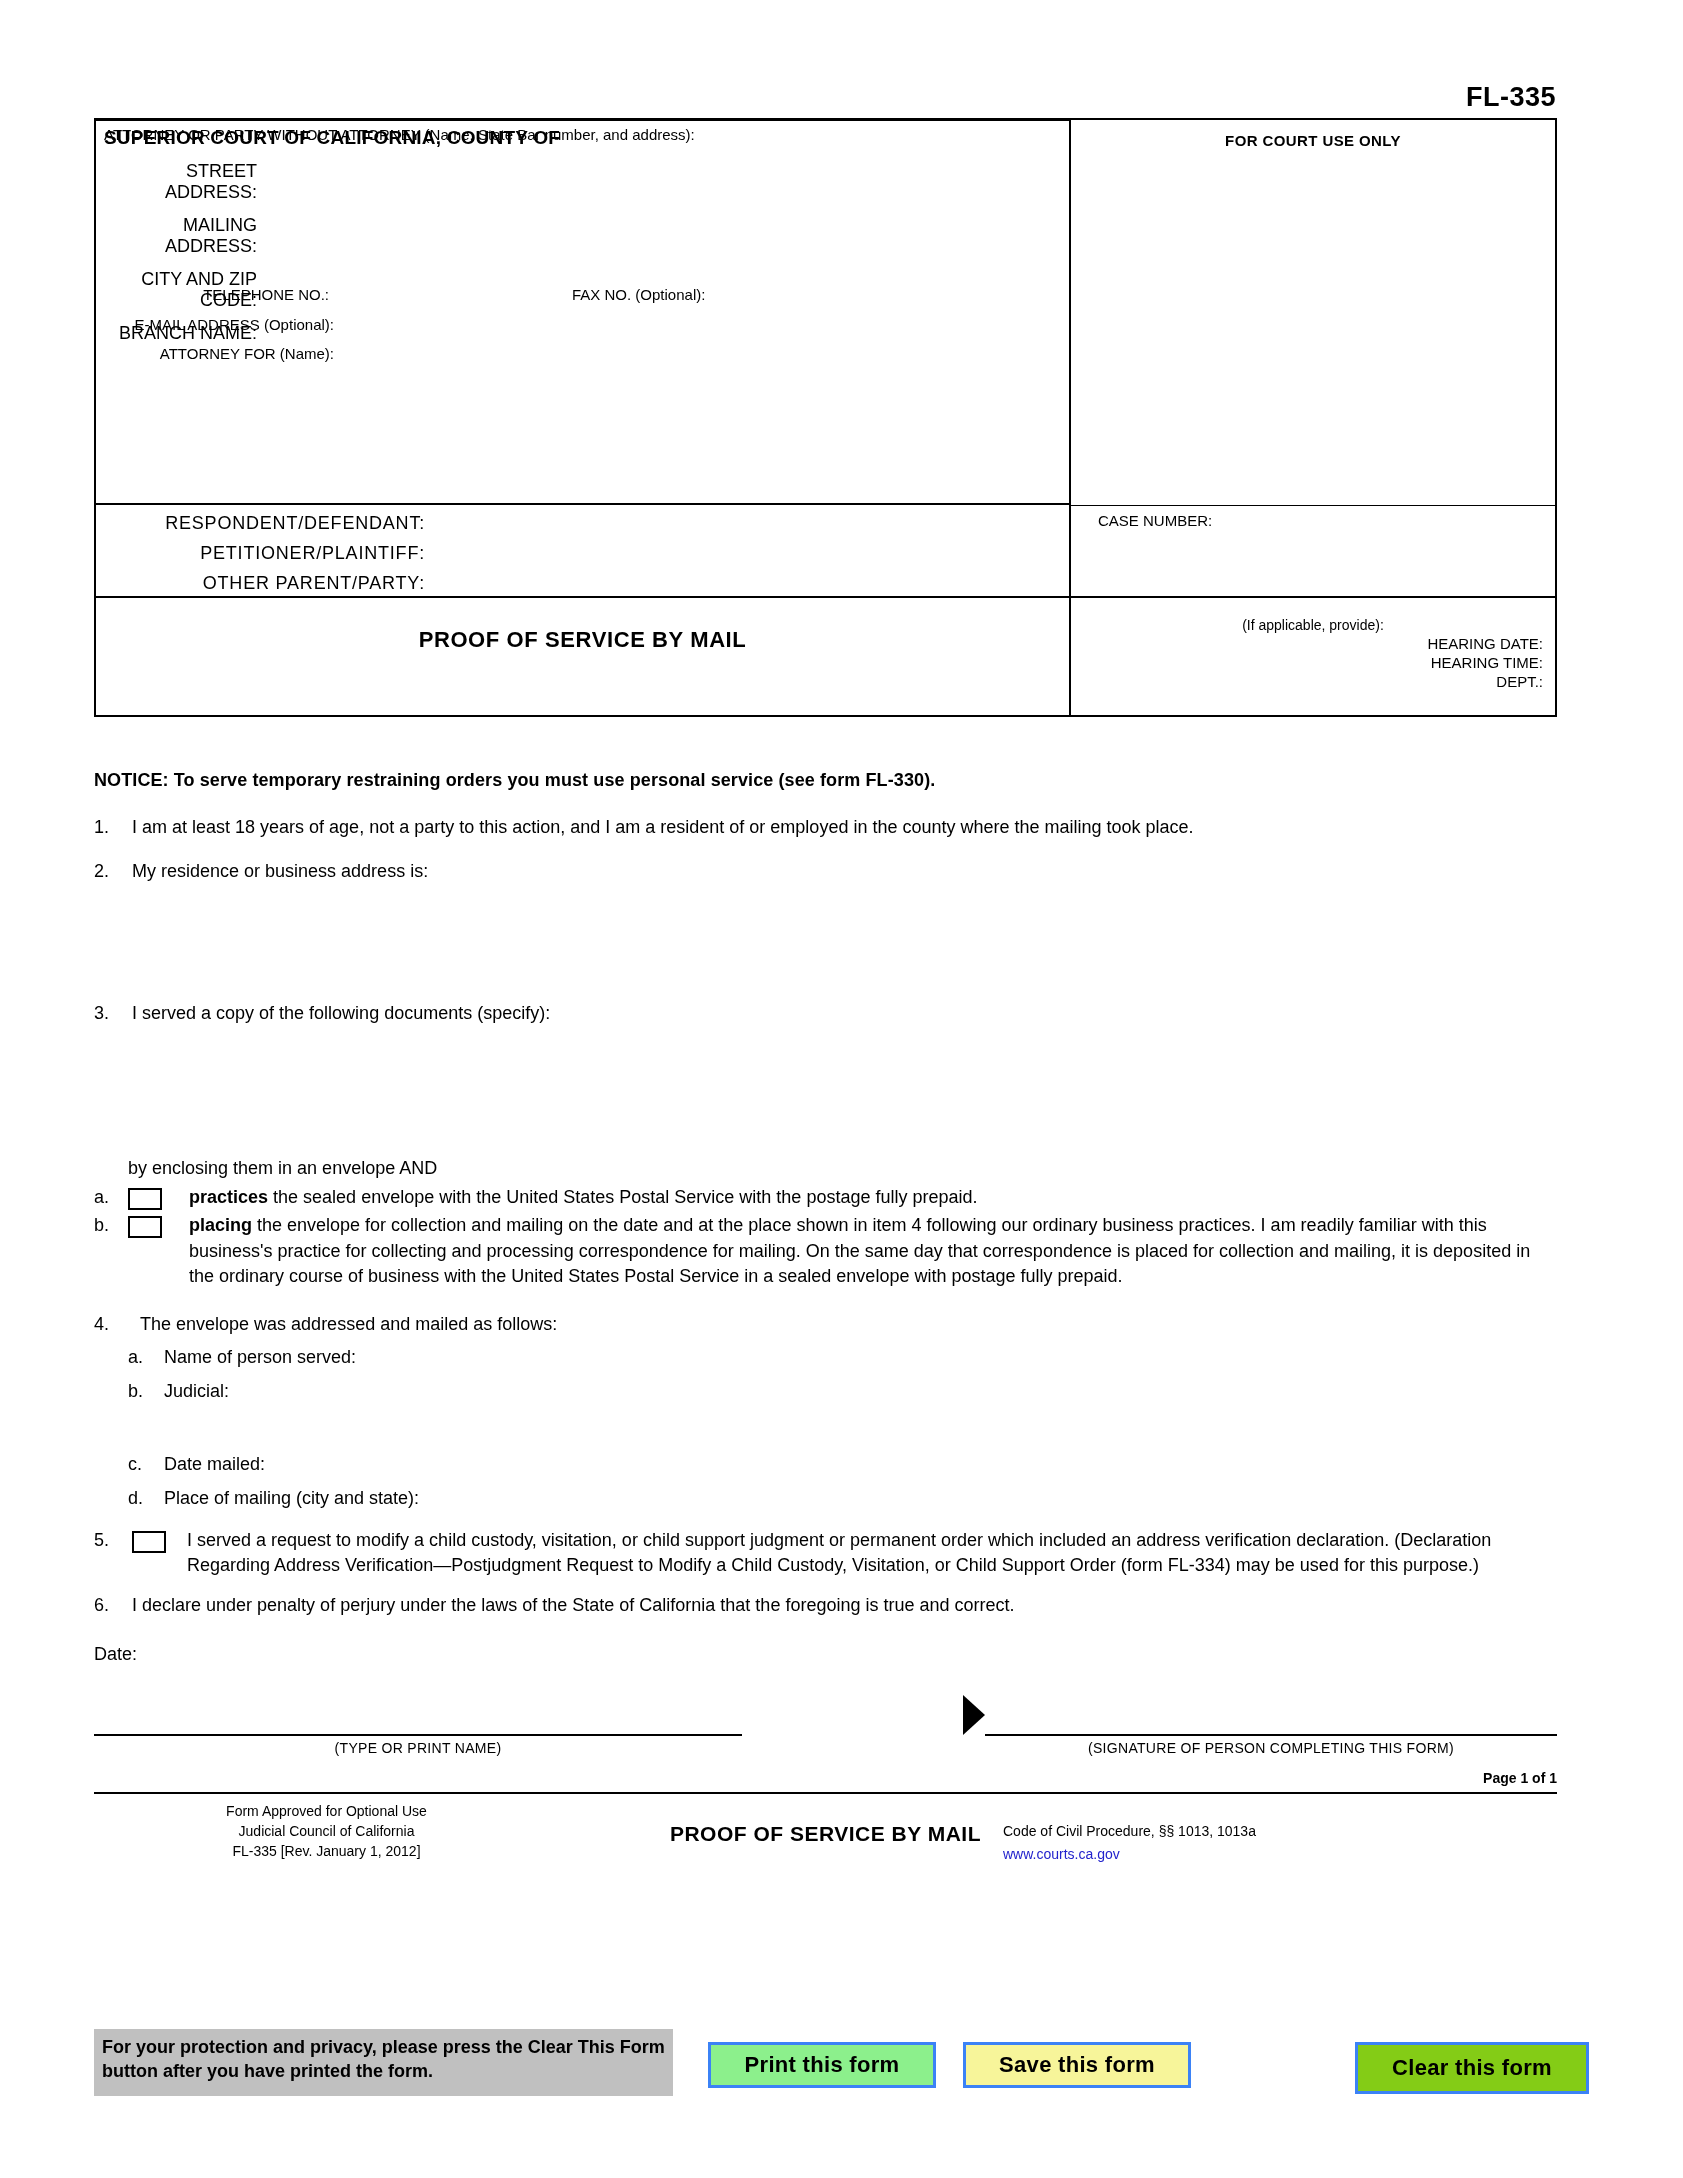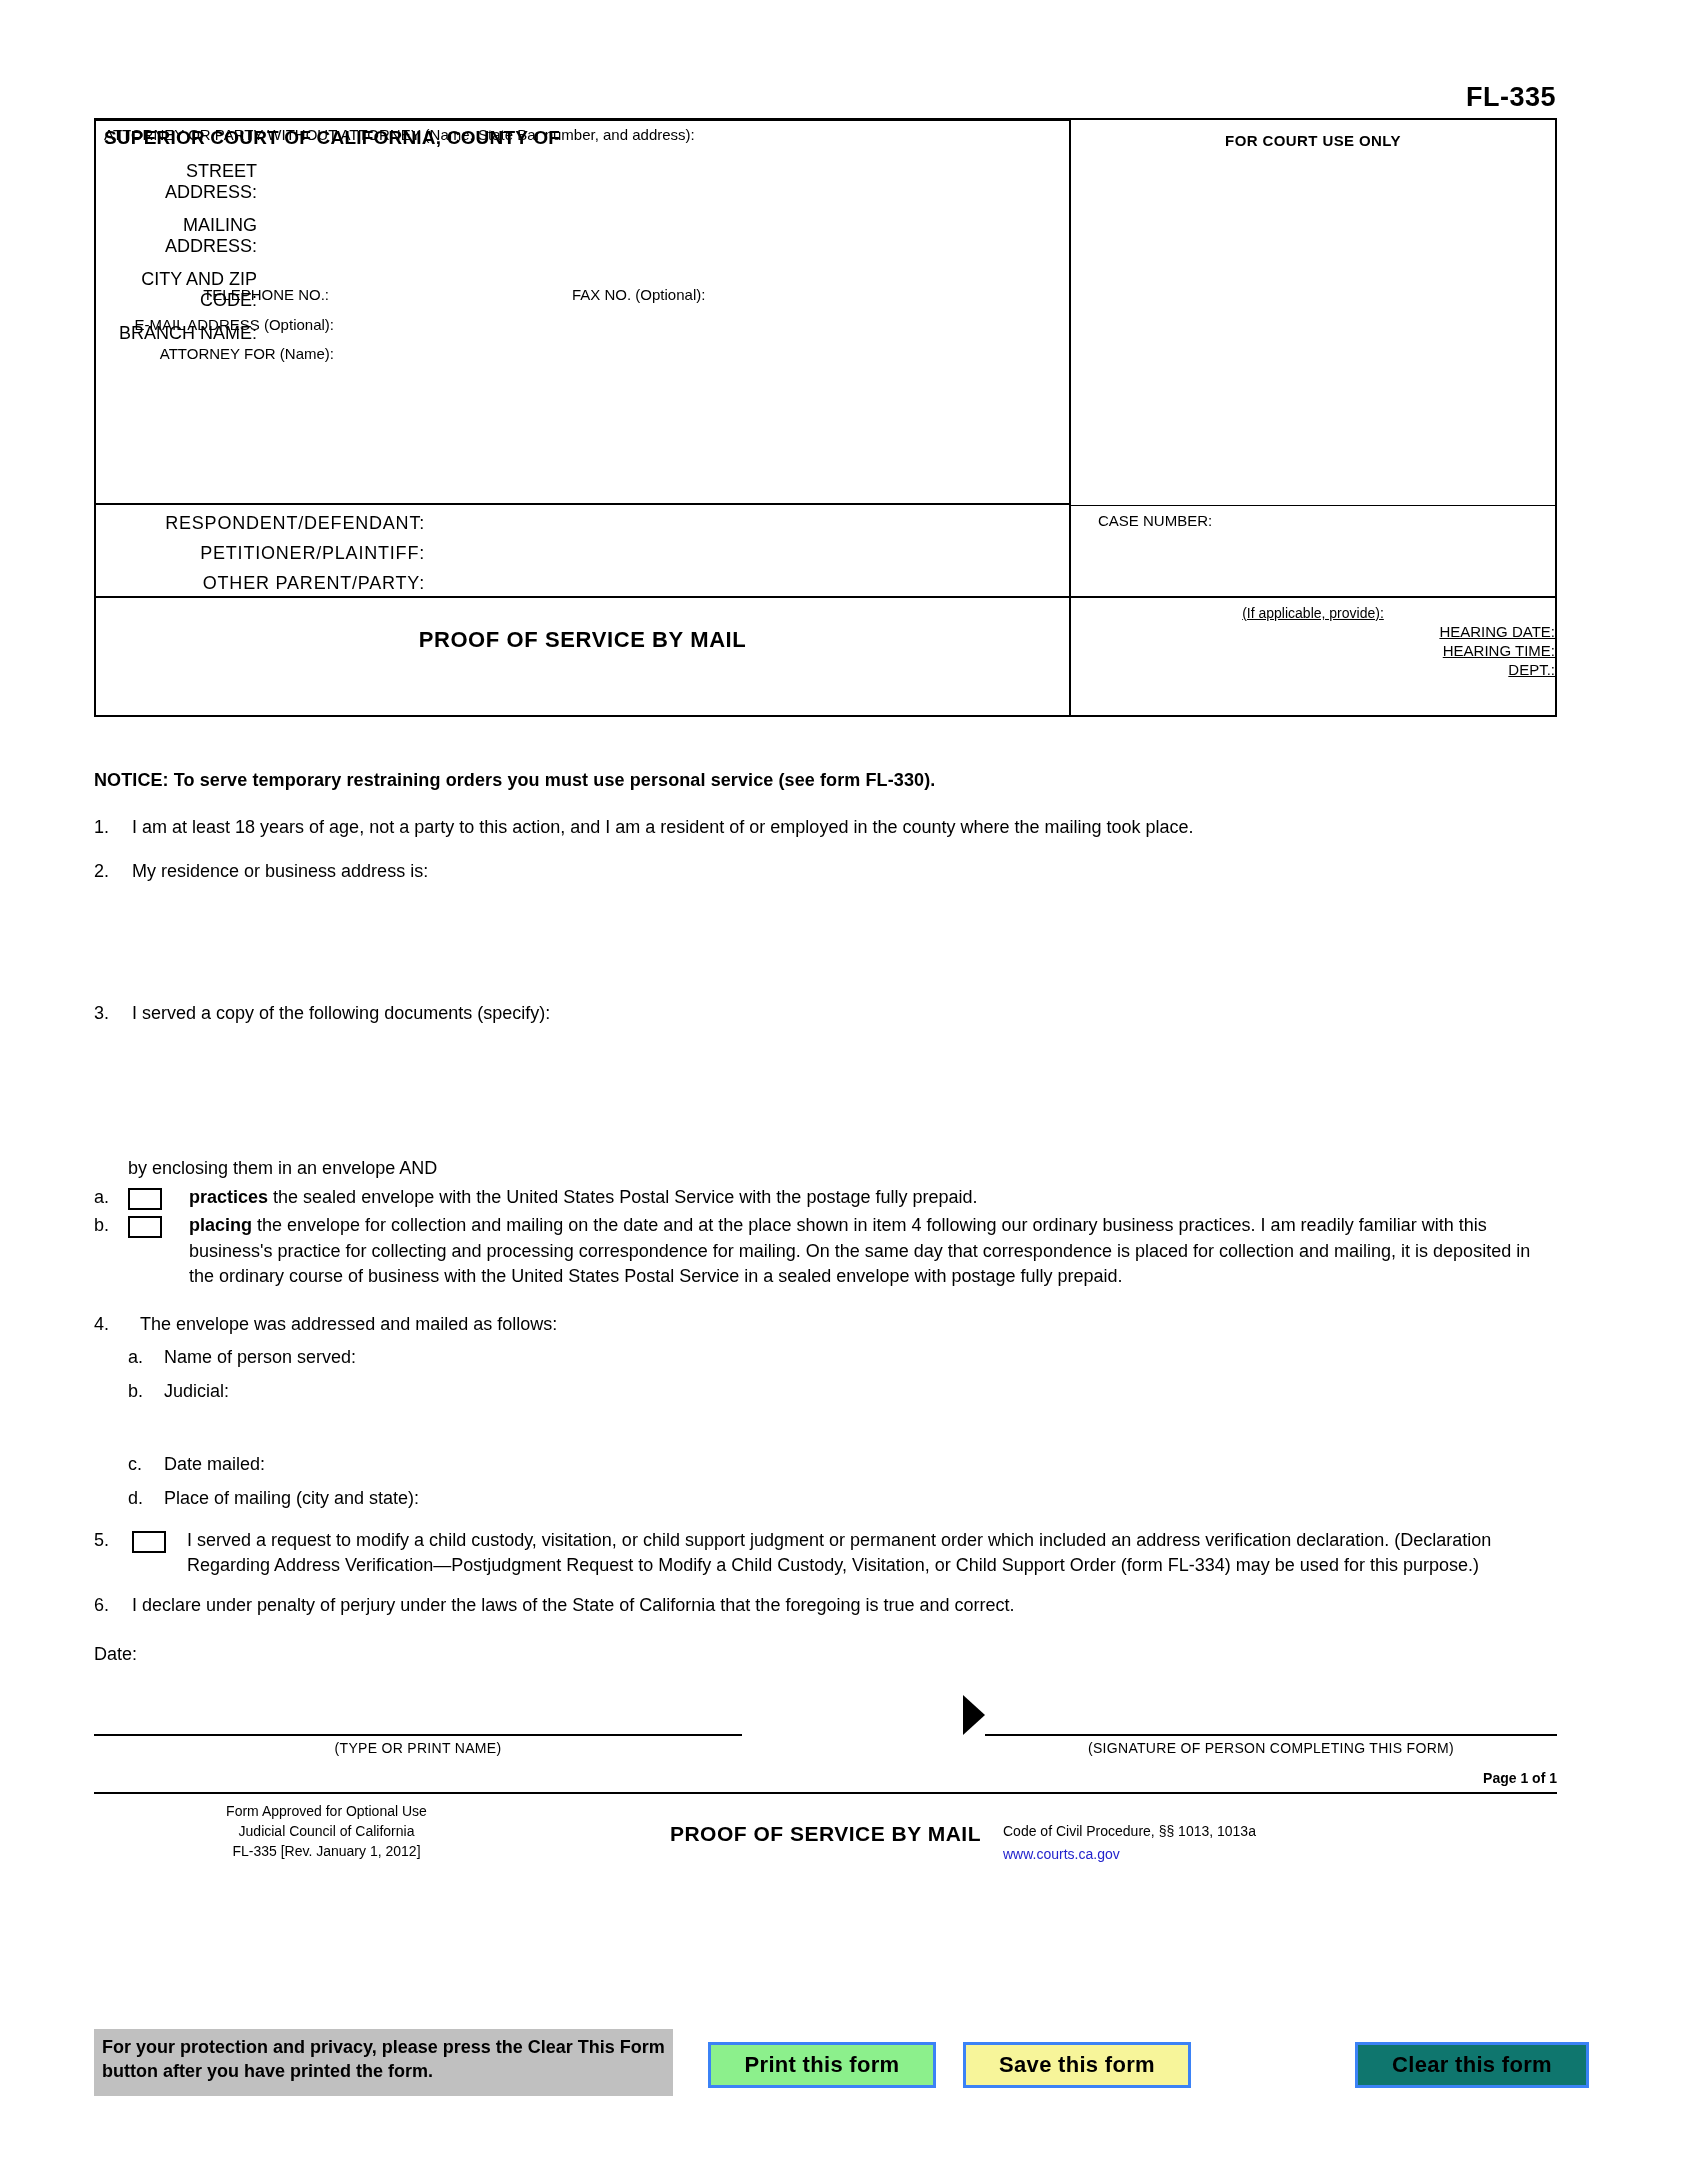--- a/index.html
+++ b/index.html
@@ -76,21 +76,21 @@
     display: flex; align-items: center; justify-content: center;
   }
   .title-text { font-size: 22px; font-weight: bold; letter-spacing: 0.6px; }
 
   .courtuse-block { height: 385px; padding-top: 12px; text-align: center; }
   .courtuse-label { font-size: 15px; font-weight: bold; letter-spacing: 0.4px; }
 
   .caseno-block { height: 58px; padding: 6px 0 0 27px; }
   .caseno-label { font-size: 15px; }
 
-  .hearing-block { height: 117px; padding: 0; text-decoration: underline; }
+  .hearing-block { height: 117px; padding: 12px; }
   .hearing-note { font-size: 14px; text-align: center; padding-top: 7px; }
   .hearing-line { font-size: 15px; padding-left: 10px; margin-top: 2px; text-align: right; }
 
   
   .body-area { position: absolute; left: 94px; top: 770px; width: 1463px; }
 
   .notice {
     font-size: 18px; font-weight: bold; letter-spacing: 0.1px;
     margin-bottom: 24px;
   }
@@ -192,21 +192,21 @@
 
   .btn {
     position: absolute;
     border: 3px solid #3b82f6;
     font-size: 22px; font-weight: bold;
     display: flex; align-items: center; justify-content: center;
     letter-spacing: 0.3px;
   }
   .btn-print { left: 614px; top: 18px; width: 228px; height: 46px; background: #8cf08c; }
   .btn-save  { left: 869px; top: 18px; width: 228px; height: 46px; background: #f7f59a; }
-  .btn-clear { left: 1261px; top: 18px; width: 234px; height: 46px; background: #0f766e; }
+  .btn-clear { left: 1261px; top: 18px; width: 234px; height: 52px; background: #84cc16; }
 </style>
 </head>
 <body>
 
 <div class="page">
 
   <div class="form-number">FL-335</div>
 
   <div class="caption">
 

